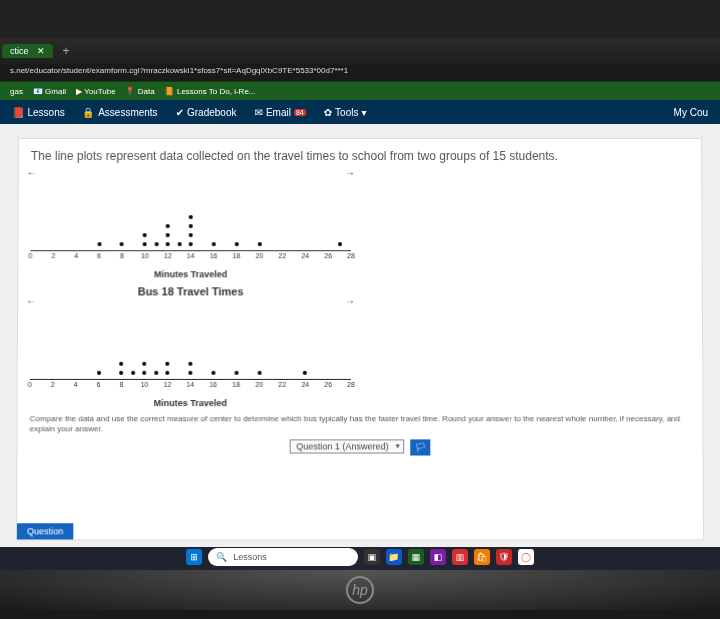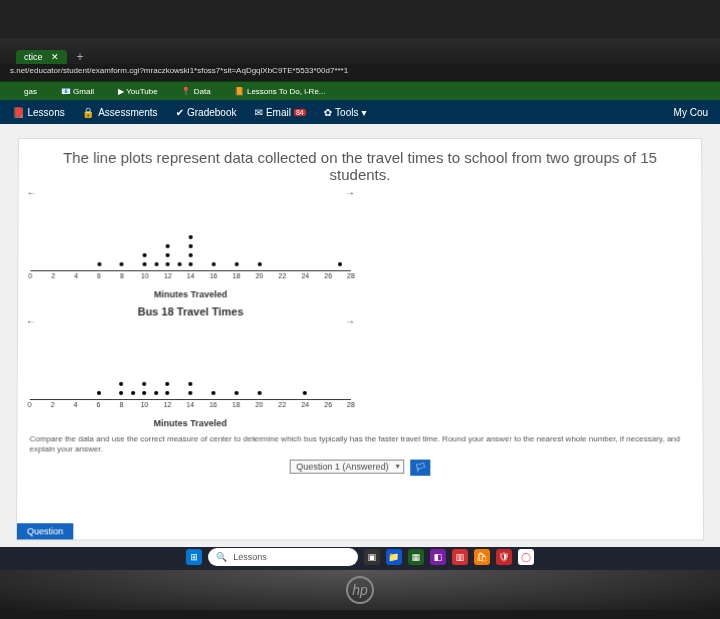--- a/index.html
+++ b/index.html
@@ -1,33 +1,33 @@
 <!DOCTYPE html>
 <html><head>
 <meta charset="utf-8">
 <style>
   * { box-sizing: border-box; margin: 0; padding: 0; }
   body { width: 720px; height: 619px; font-family: Arial, sans-serif; background: #1a1a1a; overflow: hidden; position: relative; }
   .laptop-top { height: 38px; background: #222; }
-  .browser-chrome { background: linear-gradient(#2a2a2a,#1f1f1f); height: 26px; display: flex; align-items: flex-end; padding: 0 16px; font-size: 9px; color: #ccc; }
+  .browser-chrome { background: linear-gradient(#2a2a2a,#1f1f1f); height: 26px; display: flex; align-items: center; padding: 0 2px; font-size: 9px; color: #ccc; }
   .tab { background: #1b5e20; border-radius: 4px 4px 0 0; padding: 2px 8px; margin-right: 4px; font-size: 9px; color: #fff; }
   .plus { color: #aaa; font-size: 12px; padding: 0 6px; }
   .url-bar { background: #1a1a1a; border-bottom:1px solid #0d3b0d; height: 18px; color: #ddd; font-size: 8px; padding: 2px 10px; overflow:hidden; white-space:nowrap; }
-  .bookmarks { background: #1b5e20; height: 18px; color:#fff; font-size:8px; display:flex; align-items:center; padding:0 24px; gap:24px; }
+  .bookmarks { background: #1b5e20; height: 18px; color:#fff; font-size:8px; display:flex; align-items:center; padding:0 10px; gap:10px; }
   .bookmarks span { white-space:nowrap; }
   .nav-bar { background: #003152; height: 24px; display:flex; align-items:center; justify-content: space-between; color:#fff; font-size:10px; padding:0 12px; }
   .nav-center { display:flex; gap:18px; align-items:center; }
   .nav-item { display:flex; align-items:center; gap:3px; }
   .badge { background:#d32f2f; color:#fff; font-size:7px; padding:0 2px; border-radius:2px; }
   .content { background: #f0f0f0; height: 420px; padding: 14px 18px 6px 18px; position: relative; transform: perspective(1200px) rotateX(1deg); transform-origin: top; }
   .inner { background:#fff; border:1px solid #ddd; padding:10px 12px; height:100%; position:relative; font-size:10px; color:#444; }
   .qtitle { font-size:12px; font-weight:bold; color:#333; }
   .qtitle small { font-weight:normal; font-size:9px; color:#666; }
   .subtitle { font-size:9px; color:#555; margin:4px 0 6px 0; }
-  .prompt { font-size:15px; color:#555; margin-bottom:8px;text-align:center; }
+  .prompt { font-size:12px; color:#555; margin-bottom:8px; }
   .plot-wrap { width: 320px; margin-bottom:6px; }
   .plot-title { text-align:center; font-size:11px; font-weight:bold; color:#333; margin-bottom:2px; }
   .plot { position:relative; height:80px; border-bottom:1px solid #333; }
   .dot { position:absolute; width:4px; height:4px; background:#000; border-radius:50%; transform:translate(-50%,0); }
   .axis { position:relative; height:16px; }
   .tick { position:absolute; font-size:7px; color:#333; transform:translateX(-50%); top:1px; }
   .axis-label { text-align:center; font-size:9px; font-weight:bold; color:#333; margin-top:2px; }
   .arrow { position:absolute; top:-5px; font-size:10px; color:#333; }
   .arrow.left { left:-4px; }
   .arrow.right { right:-4px; }

